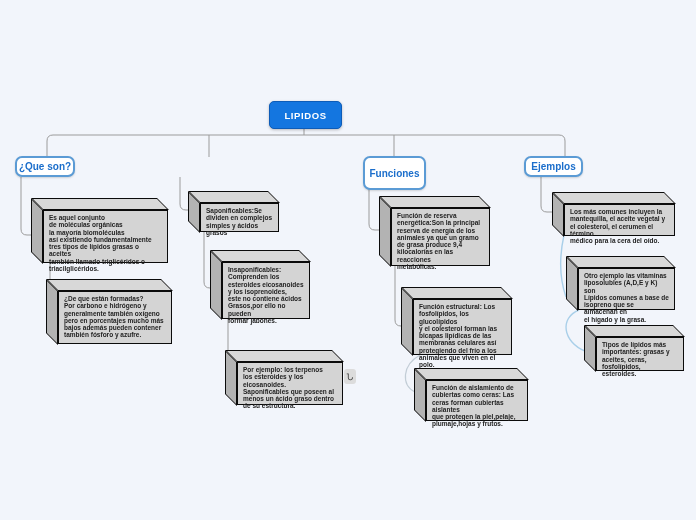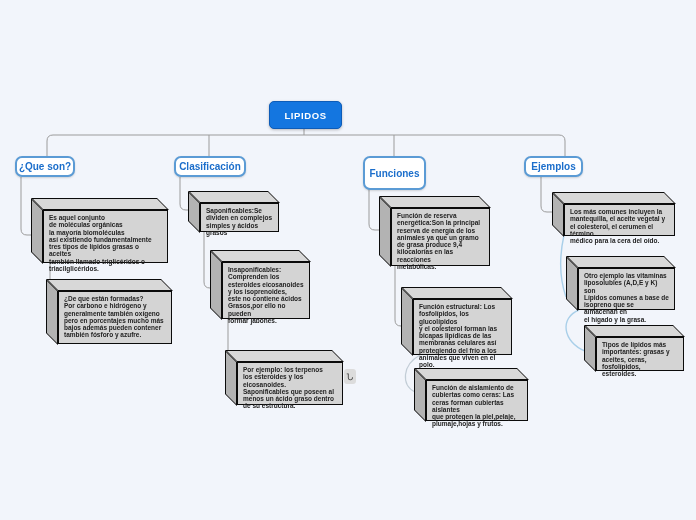--- a/index.html
+++ b/index.html
@@ -103,23 +103,20 @@
     </g>
   </svg>
 
   <div class="root-node" style="left:269px;top:101px;width:71px;height:26px;">
     <span>LIPIDOS</span>
   </div>
 
   <div class="branch-node" style="left:15px;top:156px;width:60px;height:21px;">
     <span>¿Que son?</span>
   </div>
-  <div class="branch-node" style="left:174px;top:156px;width:72px;height:21px;">
-    <span>Clasificación</span>
-  </div>
   <div class="branch-node" style="left:363px;top:156px;width:63px;height:34px;">
     <span>Funciones</span>
   </div>
   <div class="branch-node" style="left:524px;top:156px;width:59px;height:21px;">
     <span>Ejemplos</span>
   </div>
 
   <div class="box3d" style="left:43px;top:210px;width:125px;height:53px;">
     <div class="txt">Es aquel conjunto
 de moléculas orgánicas

